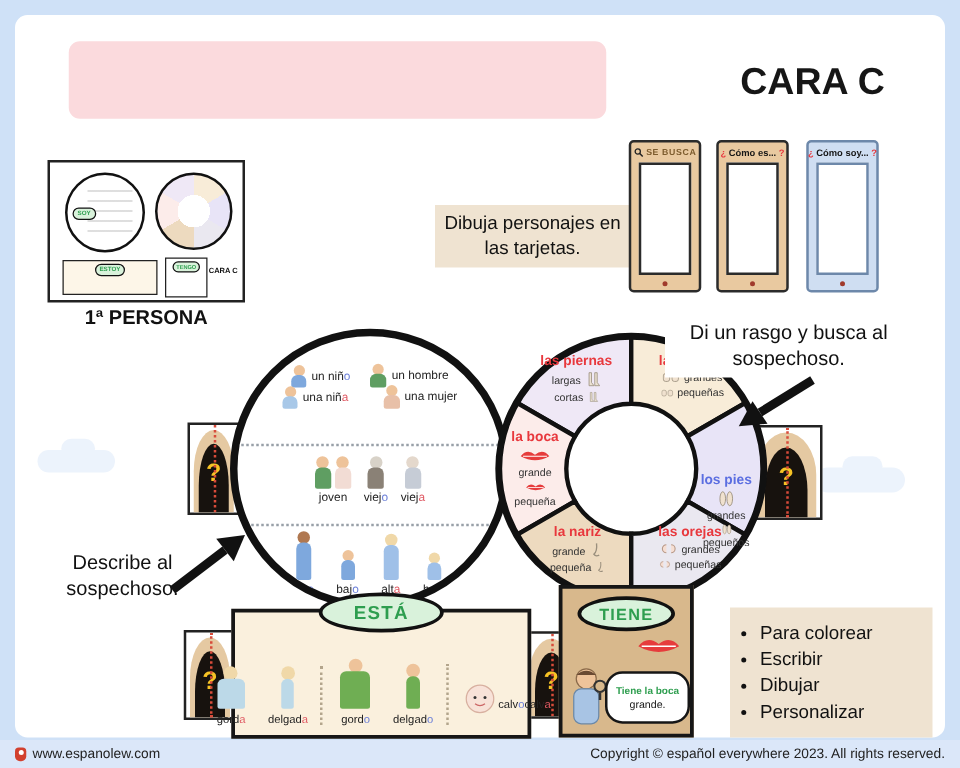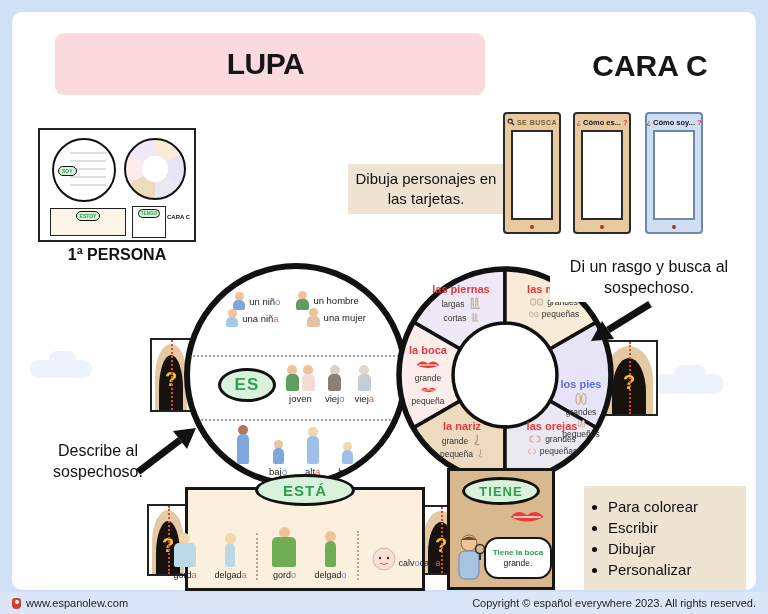--- a/index.html
+++ b/index.html
@@ -21,21 +21,21 @@
     conic-gradient(#f8ecd8 0 60deg,#e8e4f7 0 120deg,#eae8f0 0 180deg,#eddabf 0 240deg,#fcecea 0 300deg,#efe8f6 0 360deg);}
   .mini-estoy{position:absolute;left:10px;top:78px;width:74px;height:26px;border:1px solid #222;background:#fdf6e8;display:flex;align-items:flex-start;justify-content:center;}
   .mini-estoy span{background:#d9f2db;border:1px solid #111;border-radius:8px;color:#2e9e4f;font-size:5px;font-weight:800;padding:0 3px;line-height:8px;margin-top:2px;}
   .mini-tengo{position:absolute;left:92px;top:76px;width:32px;height:30px;border:1px solid #222;background:#fff;display:flex;align-items:flex-start;justify-content:center;}
   .mini-tengo span{background:#d9f2db;border:1px solid #111;border-radius:8px;color:#2e9e4f;font-size:4.5px;font-weight:800;padding:0 2px;line-height:7px;margin-top:2px;}
   .mini-cara{position:absolute;left:127px;top:84px;font-size:6px;font-weight:800;color:#111;}
   .thumb-caption{left:38px;top:246px;width:158px;text-align:center;font-weight:800;font-size:16px;color:#111;}
   
   .notebox{background:#efe3d1;color:#111;display:flex;align-items:center;justify-content:center;text-align:center;}
   .note-cards{left:348px;top:164px;width:156px;height:50px;font-size:15px;line-height:20px;padding:0 6px;box-sizing:border-box;}
-  .note-wheel{left:550px;top:256px;width:198px;height:46px;font-size:16px;line-height:21px;color:#111;text-align:center;}
+  .note-wheel{left:532px;top:256px;width:198px;height:46px;font-size:16px;line-height:21px;color:#111;text-align:center;}
   .note-circle{left:26px;top:440px;width:144px;height:42px;font-size:16px;line-height:21px;color:#111;text-align:center;}
   
   .tcard{top:112px;width:58px;height:122px;border:2px solid #2b2b2b;border-radius:4px;box-sizing:border-box;}
   .tcard.tan{background:#e9c9a0;}
   .tcard.blue{background:#cfdef2;border-color:#6d88aa;}
   .tcard .hd{position:absolute;left:0;right:0;top:1px;height:14px;display:flex;align-items:center;justify-content:center;gap:2px;font-weight:800;white-space:nowrap;}
   .hd-sebusca{font-size:7px;color:#7d5c2e;letter-spacing:.5px;}
   .hd-q{font-size:7.5px;color:#161616;}
   .hd-q .q{color:#e8393f;}
   .tcard .win{position:absolute;left:6px;right:6px;top:16px;bottom:12px;background:#fff;border:2px solid #2b2b2b;}
@@ -93,21 +93,20 @@
   .footer .left{display:flex;align-items:center;gap:5px;}
   .logo-dot{width:9px;height:11px;background:#d2402e;border-radius:3px 3px 4px 4px;position:relative;}
   .logo-dot::after{content:"";position:absolute;left:2.5px;top:2px;width:4px;height:4px;border-radius:50%;background:#fff;}
 </style>
 </head>
 <body>
 
 <div class="abs sheet"></div>
 
 <div class="abs banner">
-  <span class="t-black">LUPA</span>
 </div>
 <div class="abs cara-c">CARA C</div>
 
 <div class="abs thumb">
   <div class="mini-circle">
     <div class="mini-dots"></div>
     <span class="mini-soy">SOY</span>
   </div>
   <div class="mini-wheel"></div>
   <div class="mini-estoy">
@@ -196,21 +195,20 @@
       <span class="fig" style="--hd:9px;--bw:12px;--bh:10px;--shirt:#a8c8e8;"></span>
       <span><span>una niñ</span><span class="end" data-g="f">a</span></span>
     </div>
     <div class="pitem">
       <span class="fig" style="--hd:9px;--bw:13px;--bh:11px;--shirt:#e8c0a8;"></span>
       <span><span>una mujer</span><span class="end" data-g=""></span></span>
     </div>
   </div>
   <div class="dotline" style="top:86px;"></div>
   <div class="crow" style="top:96px;align-items:center;gap:10px;">
-    <div class="badge es-badge">ES</div>
     <div class="pgroup">
       <span class="pair">
         <span class="fig" style="--hd:10px;--bw:13px;--bh:17px;--shirt:#5f9e62;"></span>
         <span class="fig" style="--hd:10px;--bw:13px;--bh:17px;--shirt:#f2dcd4;"></span>
       </span>
       <span class="lbl"><span>joven</span><span class="end" data-g=""></span></span>
     </div>
     <div class="pgroup">
       <span class="fig" style="--hd:10px;--bw:13px;--bh:17px;--shirt:#8a8176;--skin:#d8d2c8;"></span>
       <span class="lbl"><span>viej</span><span class="end" data-g="m">o</span></span>

